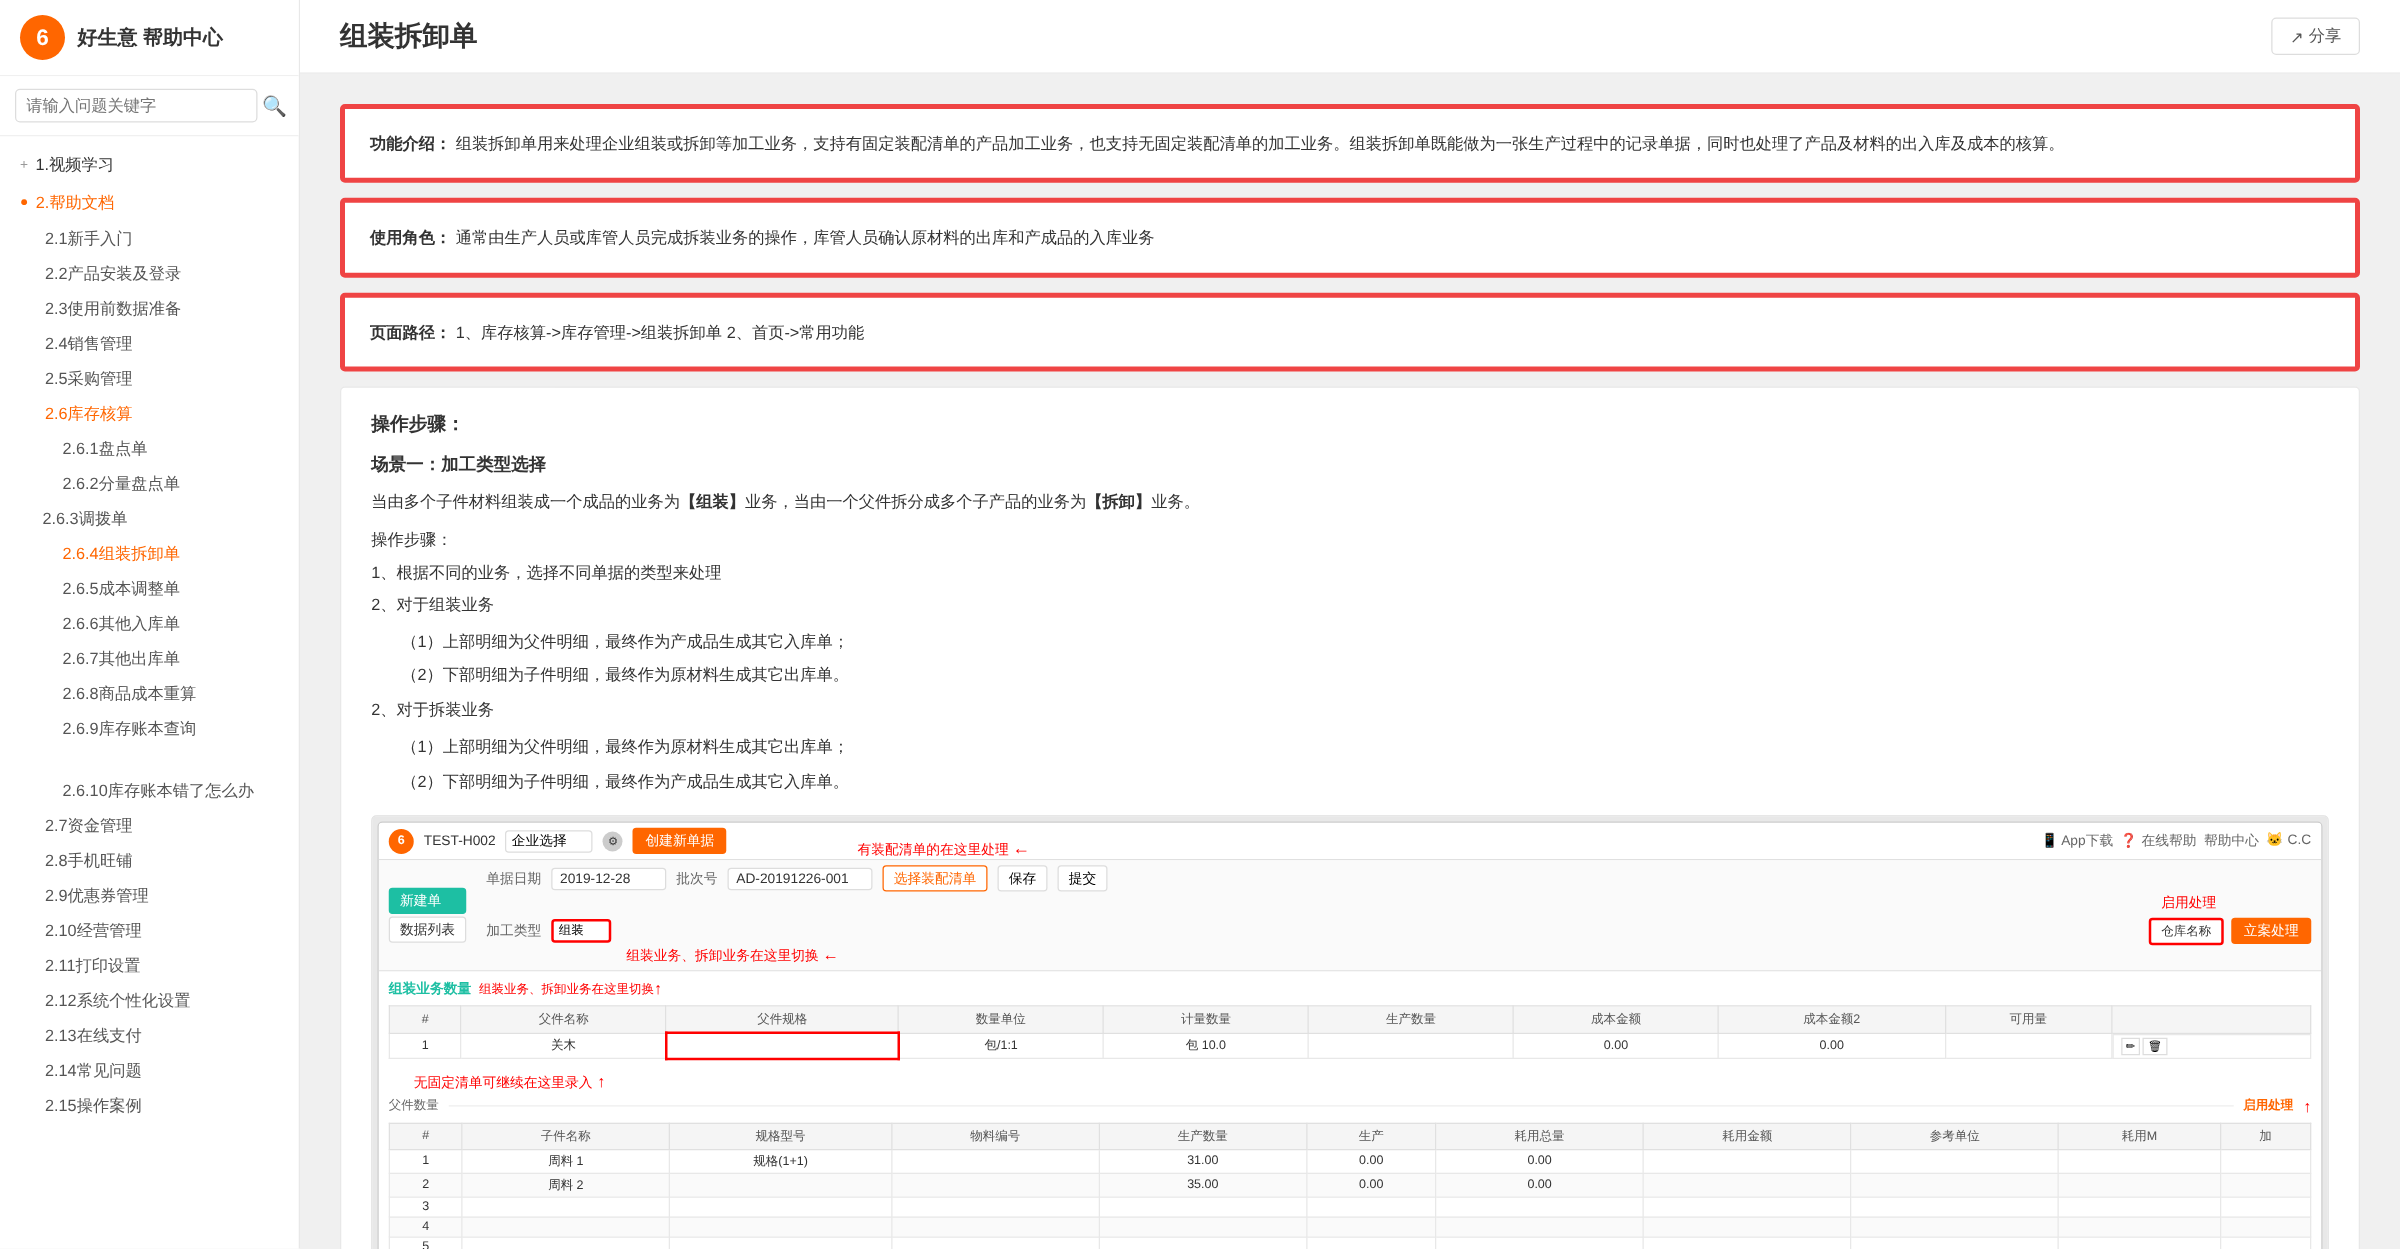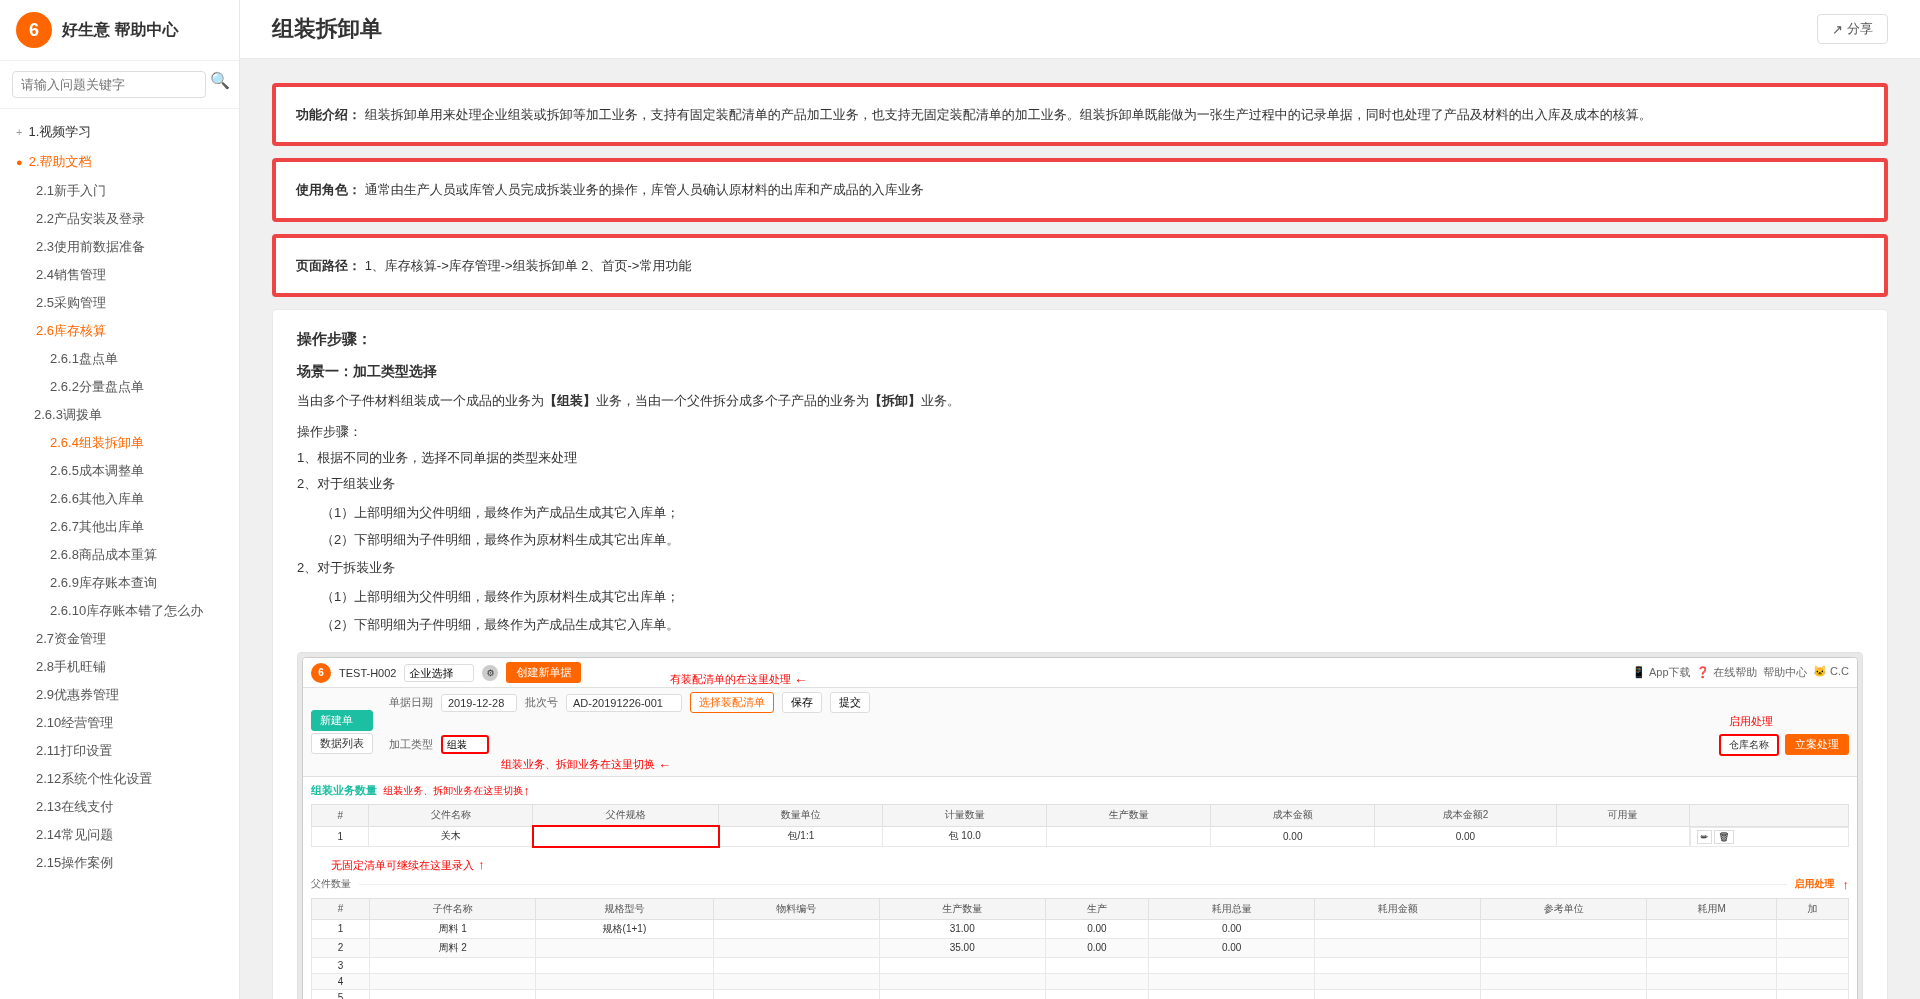--- a/index.html
+++ b/index.html
@@ -30,21 +30,21 @@
       display: flex; align-items: center; justify-content: center;
       color: #fff; font-size: 18px; font-weight: bold;
       margin-right: 10px;
       flex-shrink: 0;
     }
     .logo-text { font-size: 16px; font-weight: bold; color: #333; }
 
     .search-box {
       padding: 10px 12px;
       border-bottom: 1px solid #f0f0f0;
-      display: flex; align-items: flex-start;
+      display: flex; align-items: center;
       background: #fff;
     }
     .search-box input {
       flex: 1;
       border: 1px solid #ddd;
       border-radius: 4px;
       padding: 5px 8px;
       font-size: 13px;
       outline: none;
       color: #999;
@@ -162,21 +162,21 @@
     .mock-toolbar {
       background: #fafafa;
       border-bottom: 1px solid #e0e0e0;
       padding: 4px 8px;
       display: flex; align-items: center; gap: 6px;
     }
     .mock-btn { border: 1px solid #ddd; background: #fff; padding: 2px 8px; border-radius: 3px; font-size: 11px; cursor: pointer; }
     .mock-btn.active { background: #1dbfa3; color: #fff; border-color: #1dbfa3; }
     .mock-field-row { display: flex; align-items: center; gap: 8px; font-size: 11px; }
     .mock-label { color: #666; white-space: nowrap; }
-    .mock-input-sm { border: 1px solid #ddd; padding: 2px 6px; border-radius: 3px; font-size: 11px; background: #fff; width: 76px; }
+    .mock-input-sm { border: 1px solid #ddd; padding: 2px 6px; border-radius: 3px; font-size: 11px; background: #fff; width: 92px; }
     .mock-orange-outline { border: 1px solid #f60; color: #f60; background: #fff; padding: 2px 8px; border-radius: 3px; font-size: 11px; cursor: pointer; }
 
     .mock-body { padding: 6px 8px; background: #fff; }
 
     .mock-table { width: 100%; border-collapse: collapse; font-size: 10px; margin-top: 6px; }
     .mock-table th { background: #f5f5f5; border: 1px solid #e0e0e0; padding: 3px 6px; color: #555; font-weight: normal; text-align: center; }
     .mock-table td { border: 1px solid #e8e8e8; padding: 2px 6px; text-align: center; color: #333; }
     .mock-table tr:nth-child(even) td { background: #fafafa; }
 
     .mock-screenshot-container {
@@ -228,21 +228,21 @@
     <div class="nav-subitem" style="color:#f60;">2.6库存核算</div>
     <div class="nav-subitem" style="padding-left:50px;">2.6.1盘点单</div>
     <div class="nav-subitem" style="padding-left:50px;">2.6.2分量盘点单</div>
     <div class="nav-subitem" style="padding-left:34px;">2.6.3调拨单</div>
     <div class="nav-subitem active" style="padding-left:50px;color:#f60;">2.6.4组装拆卸单</div>
     <div class="nav-subitem" style="padding-left:50px;">2.6.5成本调整单</div>
     <div class="nav-subitem" style="padding-left:50px;">2.6.6其他入库单</div>
     <div class="nav-subitem" style="padding-left:50px;">2.6.7其他出库单</div>
     <div class="nav-subitem" style="padding-left:50px;">2.6.8商品成本重算</div>
     <div class="nav-subitem" style="padding-left:50px;">2.6.9库存账本查询</div>
-    <div class="nav-subitem" style="padding-left:50px;">2.6.10库存账本错了怎么办</div>
+    <div class="nav-subitem" style="padding-left:50px;margin-top:22px;">2.6.10库存账本错了怎么办</div>
     <div class="nav-subitem">2.7资金管理</div>
     <div class="nav-subitem">2.8手机旺铺</div>
     <div class="nav-subitem">2.9优惠券管理</div>
     <div class="nav-subitem">2.10经营管理</div>
     <div class="nav-subitem">2.11打印设置</div>
     <div class="nav-subitem">2.12系统个性化设置</div>
     <div class="nav-subitem">2.13在线支付</div>
     <div class="nav-subitem">2.14常见问题</div>
     <div class="nav-subitem">2.15操作案例</div>
   </div>

